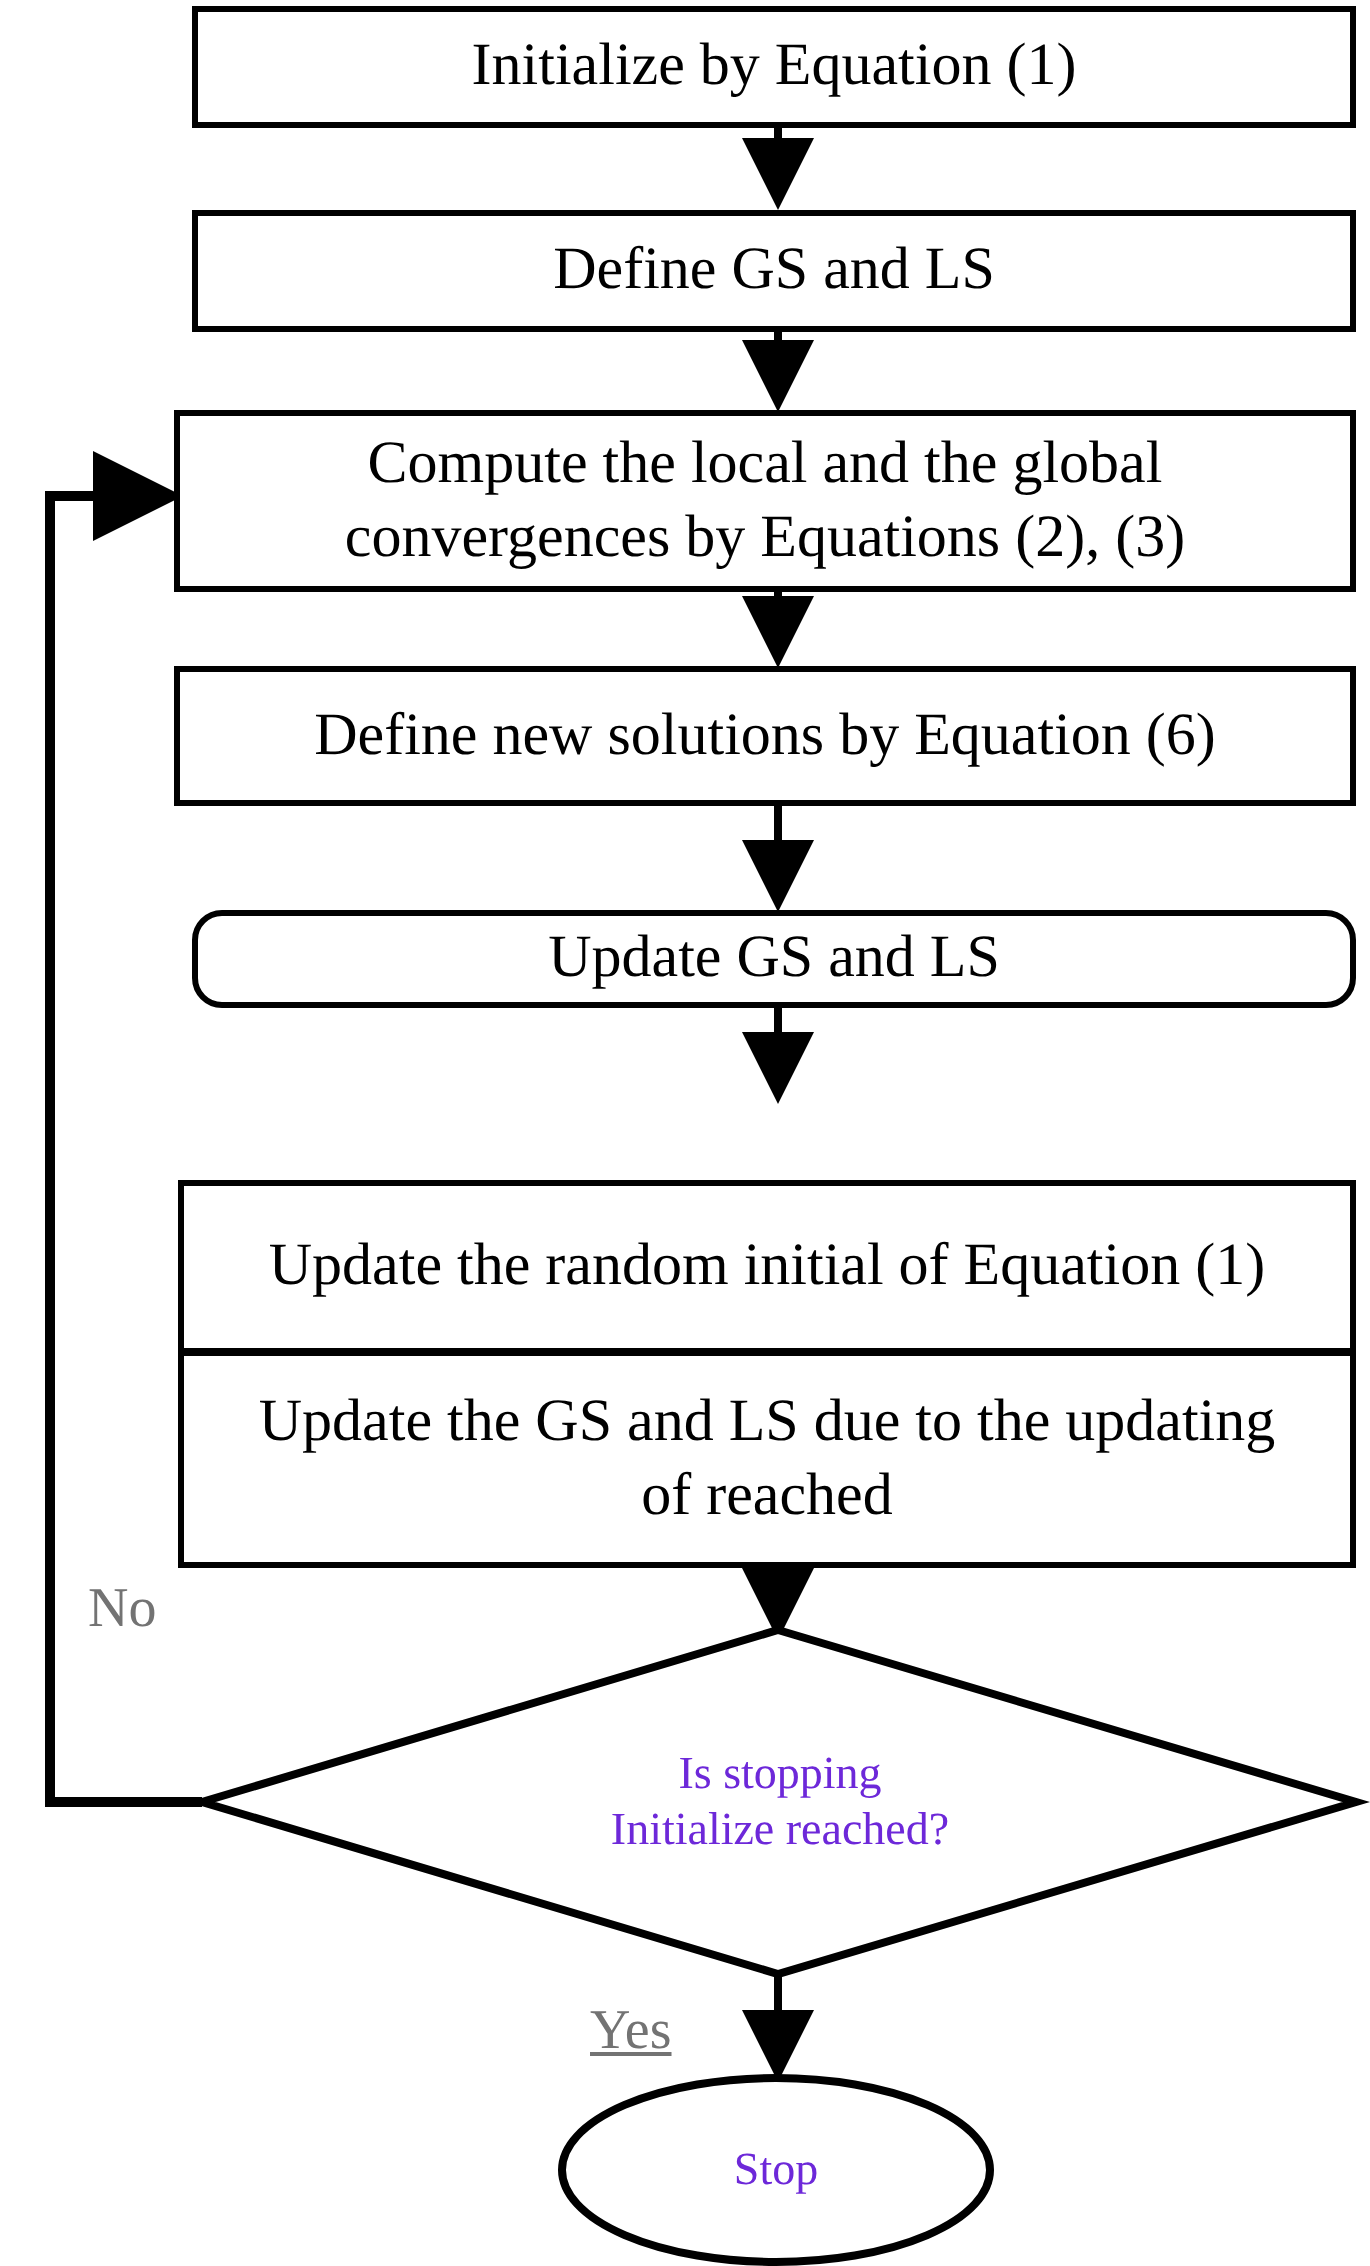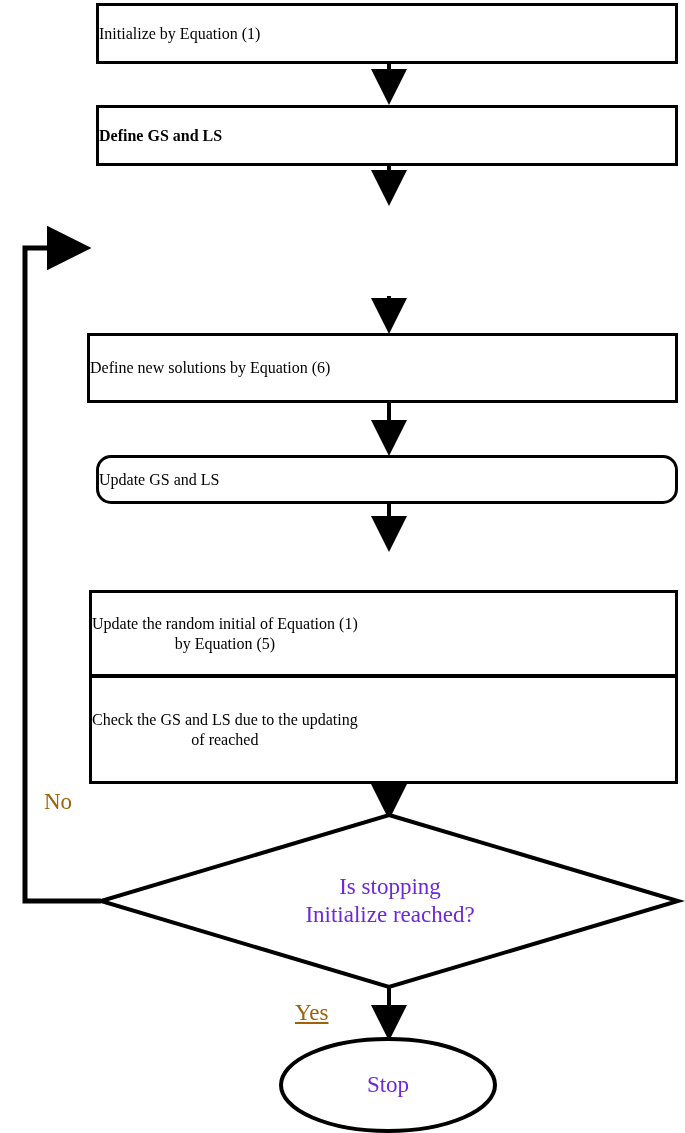--- a/index.html
+++ b/index.html
@@ -26,33 +26,34 @@
     left: 0;
     width: 685px;
     height: 1133px;
     pointer-events: none;
   }
   .node {
     position: absolute;
     box-sizing: border-box;
     display: flex;
     align-items: center;
+    justify-content: center;
     text-align: center;
     line-height: 1.22;
-    font-size: 16px;
+    font-size: 30px;
     color: #000;
   }
   .proc {
     border: 3px solid #000;
     background: #fff;
   }
   .label-free {
     position: absolute;
-    font-size: 23px;
-    color: #a16207;
+    font-size: 28px;
+    color: #737373;
     white-space: nowrap;
   }
   .shape-text {
     position: absolute;
     display: flex;
     align-items: center;
     justify-content: center;
     text-align: center;
     font-size: 23px;
     line-height: 1.22;
@@ -91,43 +92,48 @@
 
     <line x1="389" y1="988" x2="389" y2="1035" stroke="#000" stroke-width="4" marker-end="url(#arrow)"></line>
 
     <ellipse cx="388" cy="1085" rx="107" ry="46" fill="#fff" stroke="#000" stroke-width="4"></ellipse>
   </svg>
 
   <div class="node proc" style="left:96px; top:3px; width:582px; height:61px;">
     <span>Initialize by Equation (1)</span>
   </div>
 
-  <div class="node proc" style="left:96px; top:105px; width:582px; height:61px;font-weight:bold;">
+  <div class="node proc" style="left:96px; top:105px; width:582px; height:61px;">
     <span>Define GS and LS</span>
   </div>
 
+  <div class="node proc" style="left:87px; top:205px; width:591px; height:91px;">
+    <div>
+      <div>Compute the local and the global</div>
+      <div>convergences by Equations (2), (3)</div>
+    </div>
+  </div>
 
   <div class="node proc" style="left:87px; top:333px; width:591px; height:70px;">
     <span>Define new solutions by Equation (6)</span>
   </div>
 
   <div class="node proc" style="left:96px; top:455px; width:582px; height:49px;border-radius:15px;">
     <span>Update GS and LS</span>
   </div>
 
   <div class="node proc" style="left:89px; top:550px; width:589px; height:87px;margin-top:40px;">
     <div>
       <div>Update the random initial of Equation (1)</div>
-      <div>by Equation (5)</div>
     </div>
   </div>
 
   <div class="node proc" style="left:89px; top:675px; width:589px; height:109px;">
     <div>
-      <div>Check the GS and LS due to the updating</div>
+      <div>Update the GS and LS due to the updating</div>
       <div>of reached</div>
     </div>
   </div>
 
   <div class="shape-text" style="left:240px; top:855px; width:300px; height:92px;">
     <div>
       <div>Is stopping</div>
       <div>Initialize reached?</div>
     </div>
   </div>

